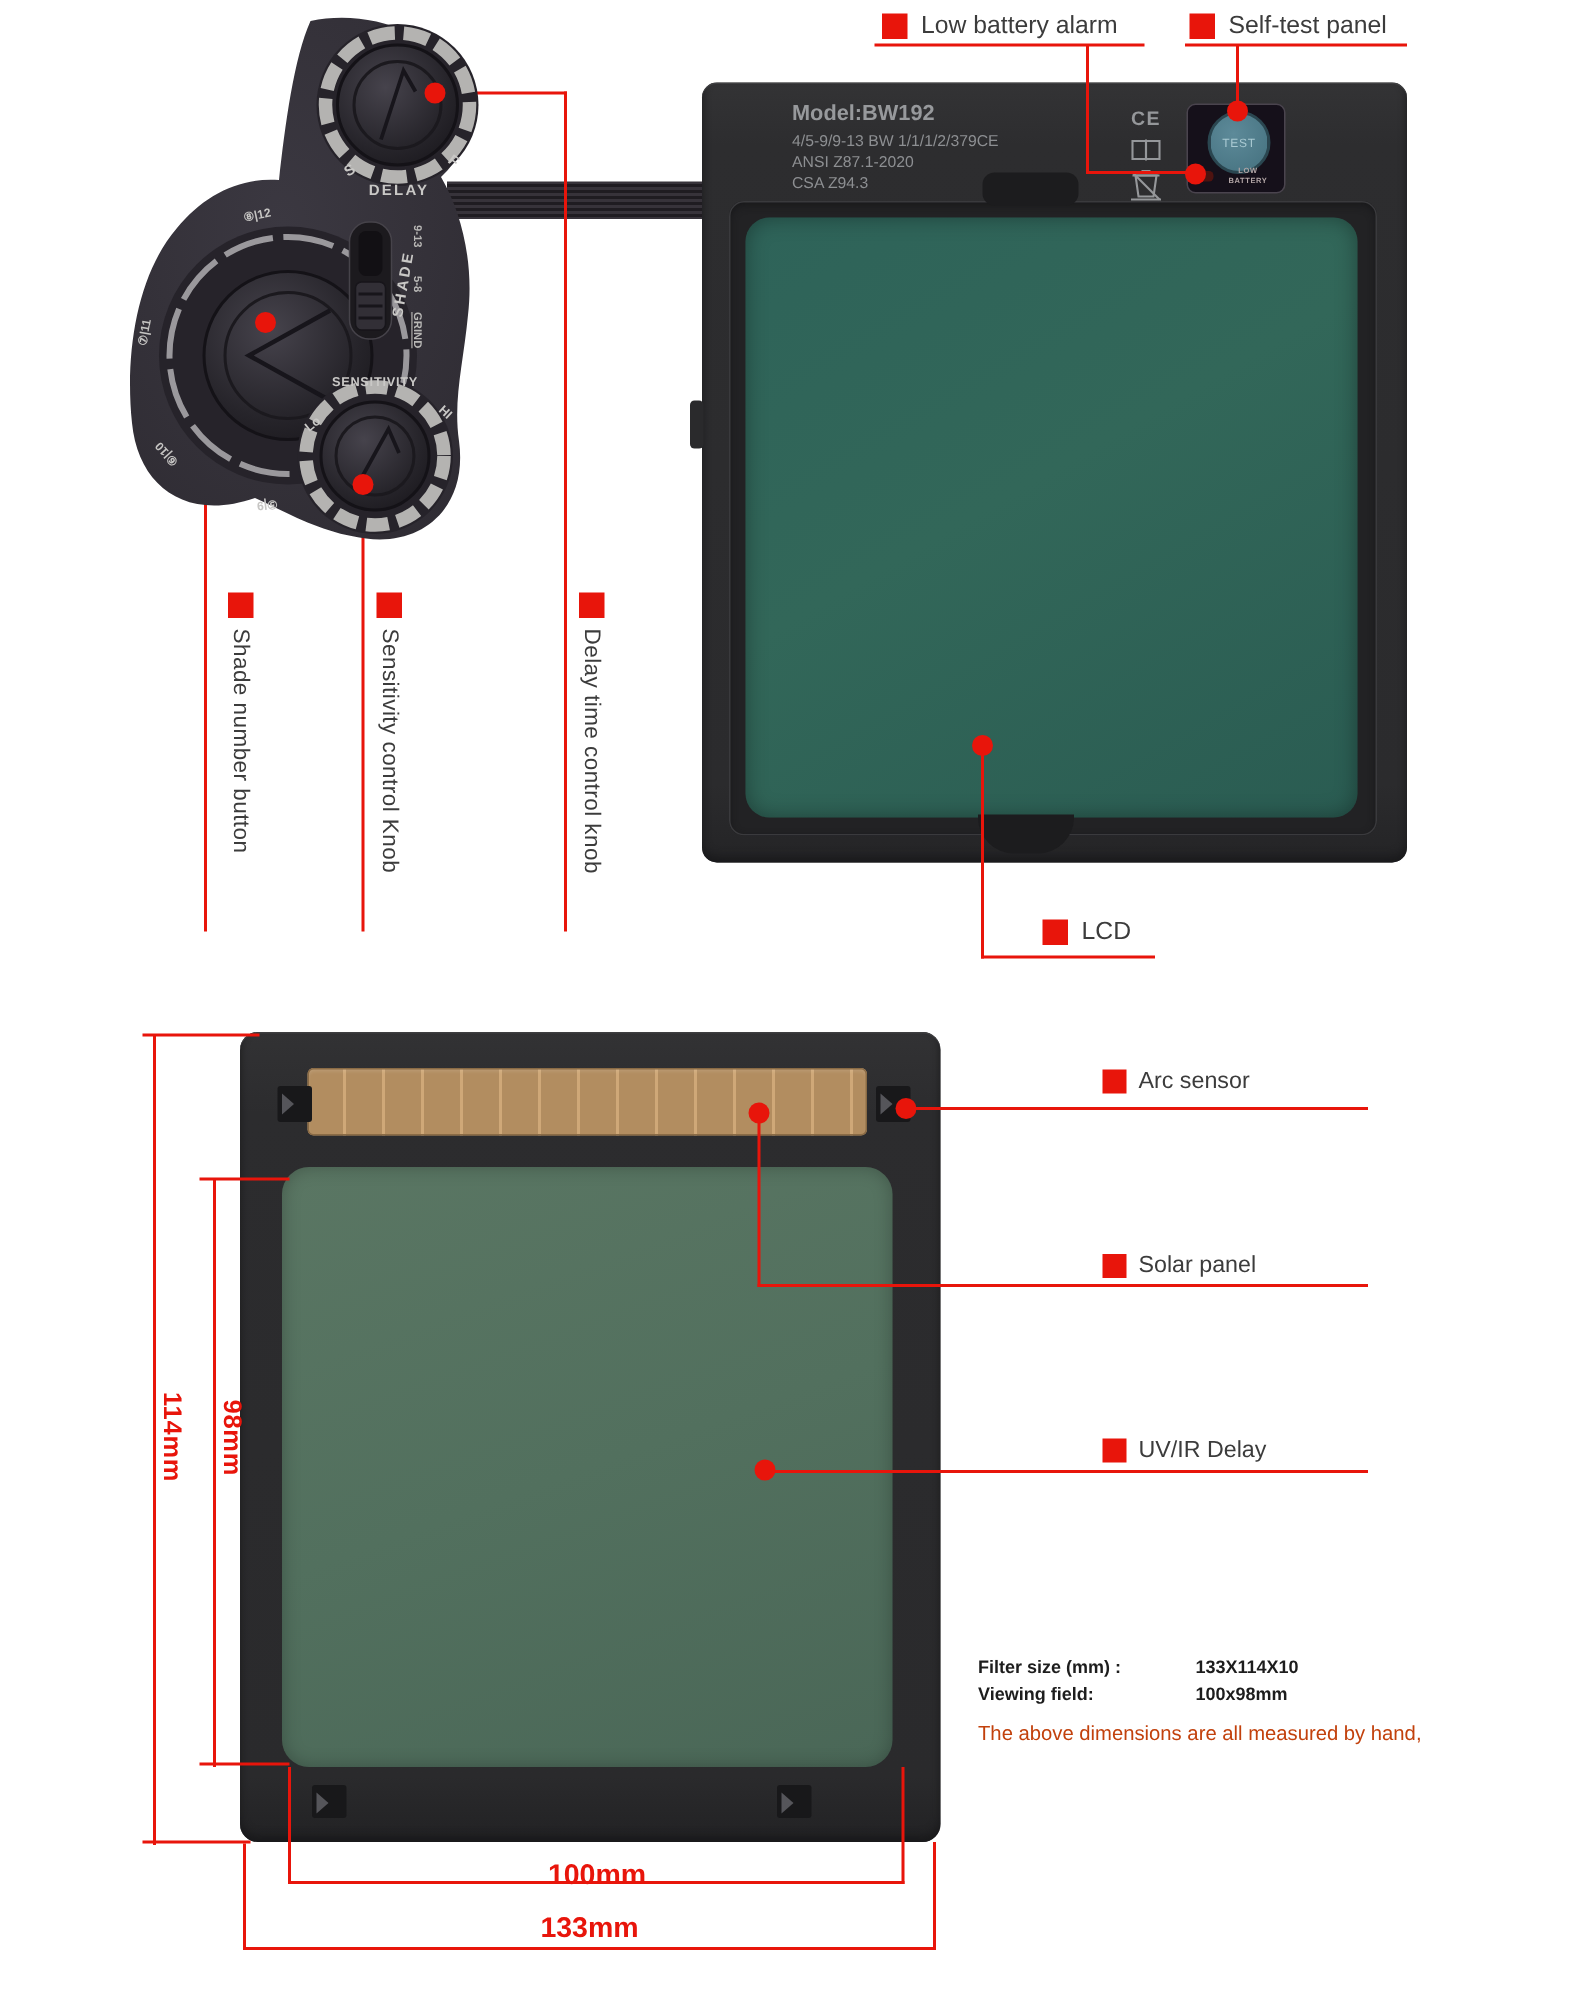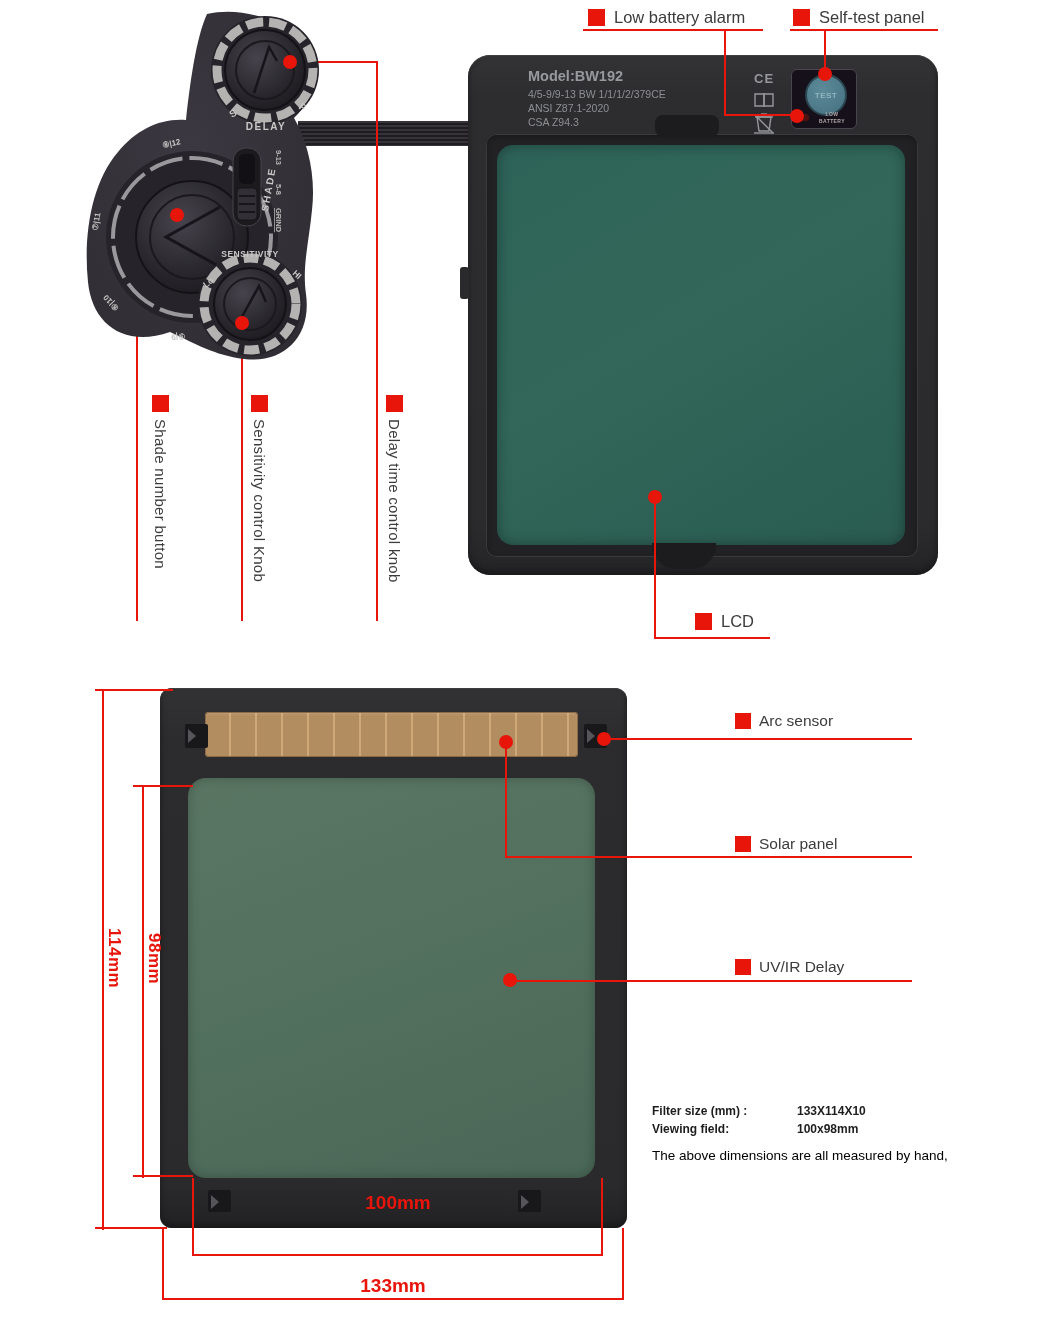--- a/index.html
+++ b/index.html
@@ -16,21 +16,21 @@
   .callout.small{font-size:15.5px;gap:8px;}
   .vcol{position:absolute;display:flex;flex-direction:column;align-items:flex-start;gap:7px;z-index:4;}
   .vcol .vtxt{writing-mode:vertical-rl;color:#3c3c3c;font-size:15px;letter-spacing:.3px;}
   
   .dimtxt{position:absolute;color:#e8150b;font-weight:bold;z-index:4;}
   .dimtxt.vert{writing-mode:vertical-rl;font-size:17px;letter-spacing:.5px;}
   .dimtxt.horiz{font-size:19px;width:200px;text-align:center;}
   
   .filter-front{position:absolute;left:468px;top:55px;width:470px;height:520px;z-index:2;
     background:linear-gradient(180deg,#333335 0%,#2d2d2f 8%,#2b2b2d 90%,#242426 100%);
-    border-radius:22px;box-shadow:inset 0 1px 0 #404042, inset 0 -4px 6px #1a1a1c;}
+    border-radius:10px;box-shadow:inset 0 1px 0 #404042, inset 0 -4px 6px #1a1a1c;}
   .model-block{position:absolute;left:60px;top:12px;color:#8d8f92;font-size:10.5px;line-height:1.32;}
   .model-block .model{font-weight:bold;font-size:14.5px;color:#97999c;margin-bottom:2px;}
   .test-panel{position:absolute;left:323px;top:14px;width:64px;height:58px;background:#15101a;
     border:1px solid #4a444e;border-radius:6px;}
   .test-circle{position:absolute;left:13px;top:4px;width:38px;height:38px;border-radius:50%;
     background:radial-gradient(circle at 40% 35%, #5d8a99, #44707e);border:2px solid #2a4650;
     color:#a9c9d2;font-size:8px;display:flex;align-items:center;justify-content:center;letter-spacing:.5px;}
   .led{position:absolute;left:6px;top:44px;width:11px;height:7px;border-radius:3px;background:#4e1310;}
   .lowbat-text{position:absolute;left:20px;top:41px;width:40px;color:#b3a6a6;font-size:5px;
     line-height:1.4;text-align:center;letter-spacing:.4px;font-weight:bold;}
@@ -53,21 +53,21 @@
     border-left:8px solid #55555a;border-top:7px solid transparent;border-bottom:7px solid transparent;}
   .green{position:absolute;left:28px;top:90px;width:407px;height:400px;border-radius:18px;
     background:linear-gradient(160deg,#5a7663 0%,#52705e 50%,#4a6757 100%);
     box-shadow:inset 0 0 12px rgba(0,0,0,.25);}
   
   .cable{position:absolute;left:298px;top:121px;width:172px;height:25px;z-index:1;
     background:repeating-linear-gradient(180deg,#37333a 0 2px,#1f1c21 2px 4px);}
   
   .specs{position:absolute;left:652px;top:1104px;z-index:4;color:#1d1d1d;}
   .specs .grid{display:grid;grid-template-columns:145px auto;row-gap:4px;font-size:12px;font-weight:bold;}
-  .specs .note{margin-top:10px;font-size:13.5px;color:#000000;font-weight:normal;line-height:1.55;}
+  .specs .note{margin-top:10px;font-size:13.5px;color:#c2410c;font-weight:normal;line-height:1.55;}
   .knobsvg{position:absolute;left:55px;top:5px;z-index:6;}
   svg text{font-family:"Liberation Sans", sans-serif;}
 </style>
 </head>
 <body>
 
 <div class="stage">
 
   <div class="cable"></div>
 
@@ -260,21 +260,21 @@
   <div class="dimtxt vert" style="left:104px;top:928px">114mm</div>
 
   <div class="ln" style="left:142px;top:786px;width:2px;height:392px"></div>
   <div class="ln" style="left:133px;top:785px;width:60px;height:2px"></div>
   <div class="ln" style="left:133px;top:1175px;width:60px;height:2px"></div>
   <div class="dimtxt vert" style="left:144px;top:933px">98mm</div>
 
   <div class="ln" style="left:192px;top:1178px;width:2px;height:78px"></div>
   <div class="ln" style="left:601px;top:1178px;width:2px;height:78px"></div>
   <div class="ln" style="left:192px;top:1254px;width:411px;height:2px"></div>
-  <div class="dimtxt horiz" style="left:298px;top:1192px">100mm</div>
+  <div class="dimtxt horiz" style="left:298px;top:1240px">100mm</div>
 
   <div class="ln" style="left:162px;top:1229px;width:2px;height:71px"></div>
   <div class="ln" style="left:622px;top:1228px;width:2px;height:72px"></div>
   <div class="ln" style="left:162px;top:1298px;width:462px;height:2px"></div>
   <div class="dimtxt horiz" style="left:293px;top:1275px">133mm</div>
 
   <div class="specs">
     <div class="grid">
       <span>Filter size (mm) :</span>
       <span>133X114X10</span>

